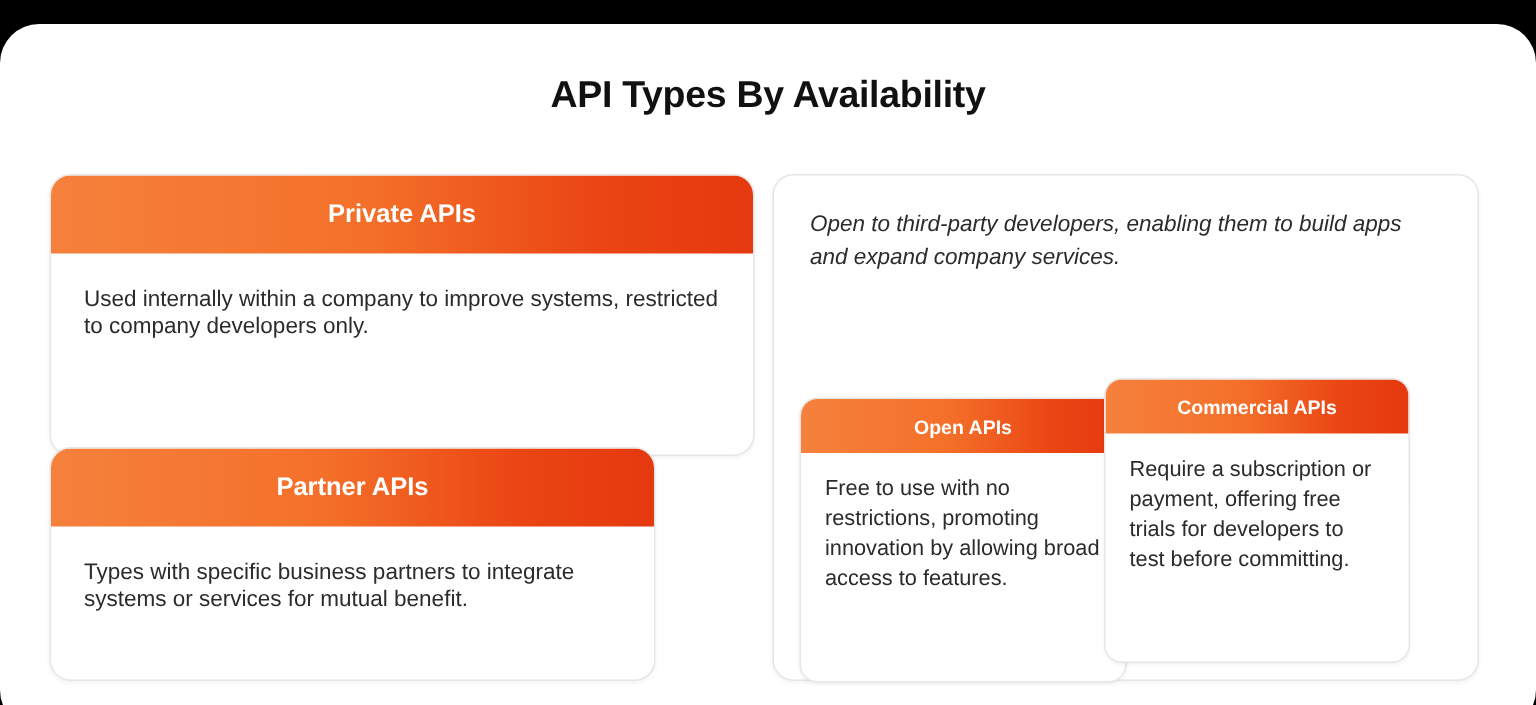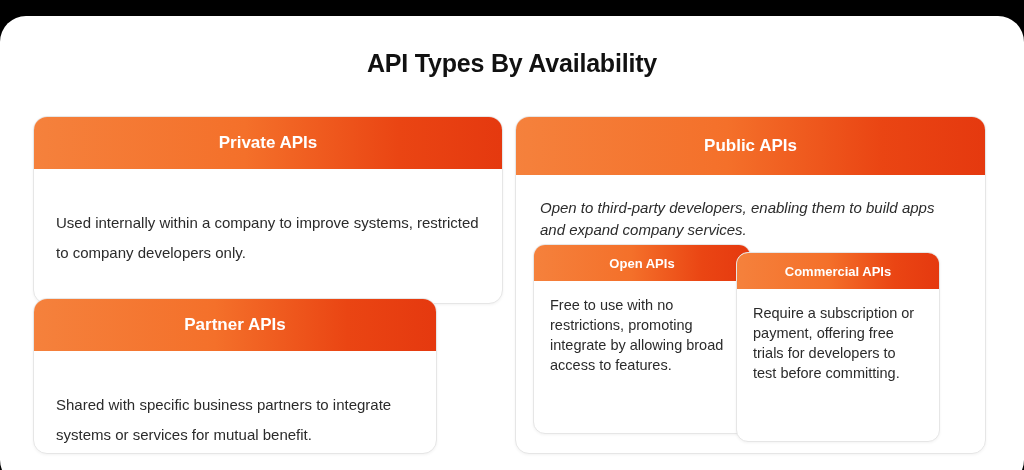--- a/index.html
+++ b/index.html
@@ -57,23 +57,23 @@
   }
 
   .card-body {
     color: #2b2b2b;
     font-weight: 400;
   }
 
   
   .lvl1 .card-header { height: 52px; font-size: 17px; }
   .lvl1 .card-body {
-    padding: 39px 22px 0 22px;
+    padding: 22px 22px 0 22px;
     font-size: 15px;
-    line-height: 30px;
+    line-height: 18px;
   }
 
   #card-private  { left: 33px;  top: 100px; width: 470px; height: 188px; }
   #card-partner  { left: 33px;  top: 282px; width: 404px; height: 156px; }
 
   
   #card-public {
     left: 515px; top: 100px; width: 471px; height: 338px;
   }
   #card-public > .card-header { height: 58px; font-size: 17px; }
@@ -86,48 +86,47 @@
 
   
   .subcard { border-radius: 12px; }
   .subcard .card-header { height: 36px; font-size: 13px; }
   .subcard .card-body {
     padding: 14px 16px 0 16px;
     font-size: 14.5px;
     line-height: 20px;
   }
 
-  #card-open       { left: 533px; top: 228px; width: 218px; height: 190px; }
+  #card-open       { left: 533px; top: 249px; width: 218px; height: 190px; }
   #card-commercial { left: 736px; top: 236px; width: 204px; height: 190px; }
 </style>
 </head>
 <body>
 
 <div id="panel">
 
   <div id="page-title">API Types By Availability</div>
 
   <div class="card lvl1" id="card-private">
     <div class="card-header">Private APIs</div>
     <div class="card-body">Used internally within a company to improve systems, restricted to company developers only.</div>
   </div>
 
   <div class="card lvl1" id="card-partner">
     <div class="card-header">Partner APIs</div>
-    <div class="card-body">Shared with specific business partners to integrate systems or services for mutual benefit.</div>
+    <div class="card-body">Types with specific business partners to integrate systems or services for mutual benefit.</div>
   </div>
 
   <div class="card lvl1" id="card-public">
-    <div class="card-header">Public APIs</div>
     <div class="card-body">Open to third-party developers, enabling them to build apps and expand company services.</div>
   </div>
 
   <div class="card subcard" id="card-open">
     <div class="card-header">Open APIs</div>
-    <div class="card-body">Free to use with no restrictions, promoting integrate by allowing broad access to features.</div>
+    <div class="card-body">Free to use with no restrictions, promoting innovation by allowing broad access to features.</div>
   </div>
 
   <div class="card subcard" id="card-commercial">
     <div class="card-header">Commercial APIs</div>
     <div class="card-body">Require a subscription or payment, offering free trials for developers to test before committing.</div>
   </div>
 
 </div>
 
 </body></html>

